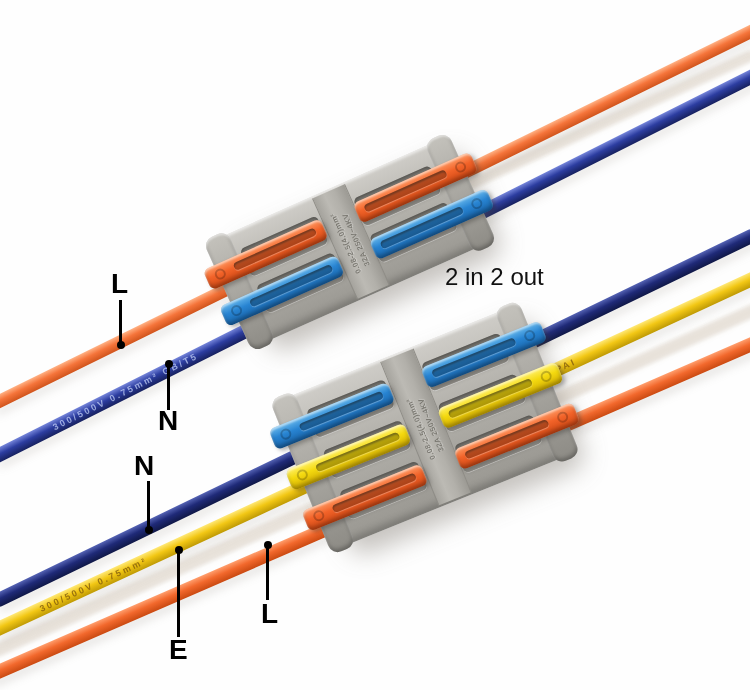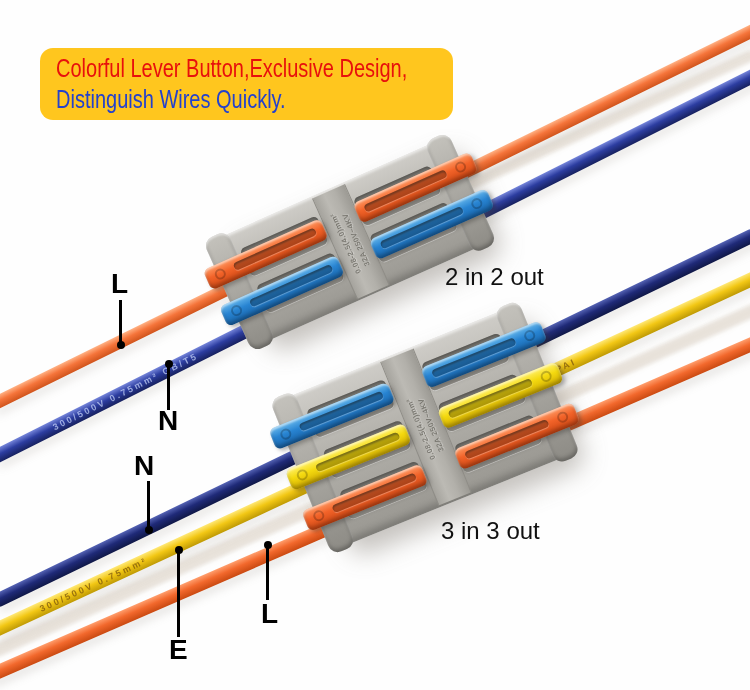--- a/index.html
+++ b/index.html
@@ -159,21 +159,20 @@
         <i class="ring"></i>
         <i class="groove"></i>
       </div>
     <div class="lever lv-orange tip-right" style="left:168px;top:119px">
         <i class="ring"></i>
         <i class="groove"></i>
       </div>
   </div>
 
   <div class="caption" style="left:445px;top:263px">2 in 2 out</div>
-  <div class="caption" style="left:441px;top:517px">3 in 3 out</div>
 
   <div class="wire-label" style="left:111px;top:268px">L</div>
   <div class="pointer-line" style="left:119px;top:300px;height:45px"></div>
   <div class="pointer-dot" style="left:117px;top:341px"></div>
 
   <div class="wire-label" style="left:158px;top:405px">N</div>
   <div class="pointer-line" style="left:167px;top:365px;height:45px"></div>
   <div class="pointer-dot" style="left:165px;top:360px"></div>
 
   <div class="wire-label" style="left:134px;top:450px">N</div>
@@ -181,18 +180,14 @@
   <div class="pointer-dot" style="left:145px;top:526px"></div>
 
   <div class="wire-label" style="left:169px;top:634px">E</div>
   <div class="pointer-line" style="left:177px;top:552px;height:85px"></div>
   <div class="pointer-dot" style="left:175px;top:546px"></div>
 
   <div class="wire-label" style="left:261px;top:598px">L</div>
   <div class="pointer-line" style="left:266px;top:547px;height:53px"></div>
   <div class="pointer-dot" style="left:264px;top:541px"></div>
 
-  <div class="banner">
-    <span class="banner-line banner-line1">Colorful Lever Button,Exclusive Design,</span>
-    <span class="banner-line banner-line2">Distinguish Wires Quickly.</span>
-  </div>
 
 </div>
 
 </body></html>

